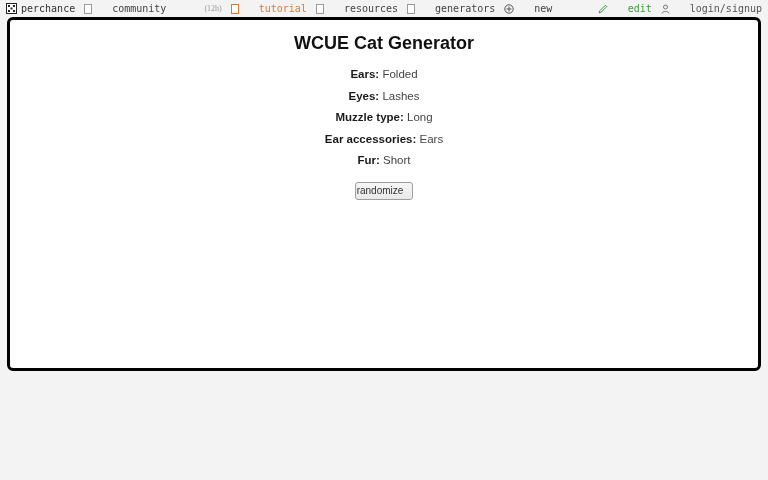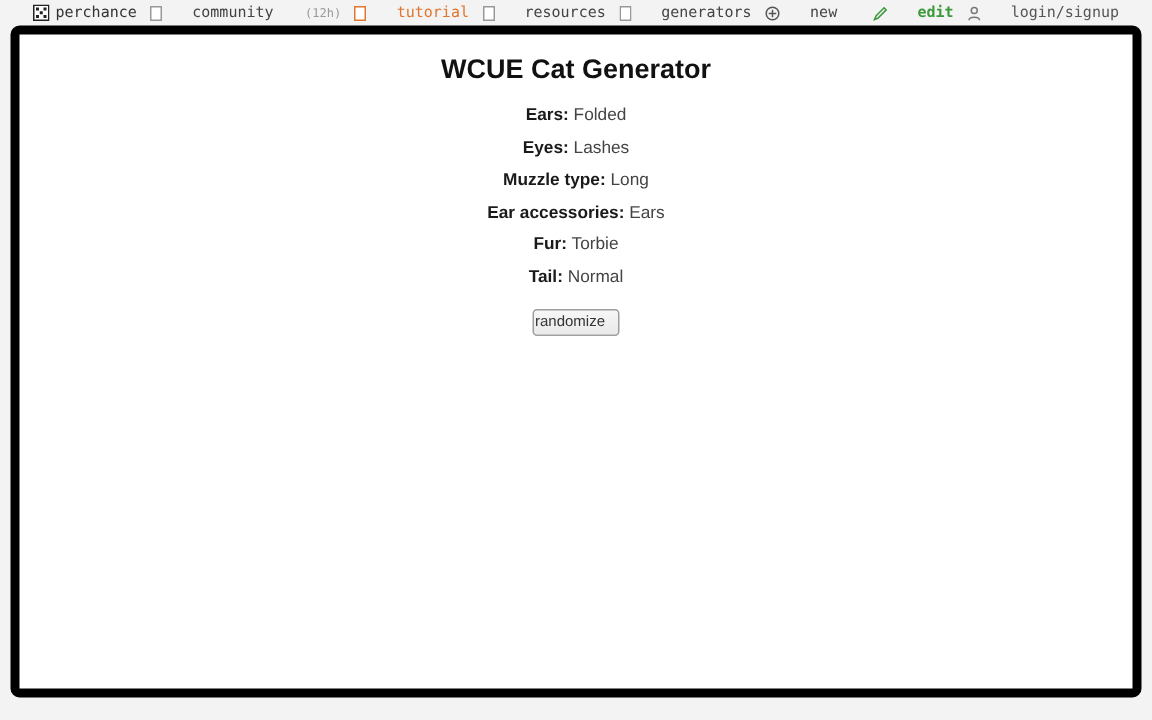--- a/index.html
+++ b/index.html
@@ -9,21 +9,21 @@
     height: 480px;
     background: #f3f3f3;
     font-family: "Liberation Sans", sans-serif;
     overflow: hidden;
   }
   
   .topbar {
     height: 17px;
     display: flex;
     align-items: center;
-    padding: 0 22px;
+    padding: 0 6px;
     font-family: "DejaVu Sans Mono", monospace;
     font-size: 10px;
     color: #444;
     gap: 9px;
     white-space: nowrap;
   }
   .topbar a {
     text-decoration: none;
     color: #444;
     display: inline-flex;
@@ -33,34 +33,35 @@
   }
   .brand {
     display: inline-flex;
     align-items: center;
     gap: 4px;
     color: #333;
   }
   .nav-suffix {
     font-size: 8px;
     color: #999;
-    margin-left: 1px;
+    margin-left: 18px;
+    font-family: Liberation Serif, serif;
   }
   .tutorial-link { color: #e0762f !important; }
-  .edit-link { color: #3c9a3c !important; font-weight: bold; }
+  .edit-link { color: #3c9a3c !important; }
   .login-link { color: #555 !important; justify-content: flex-end; }
   .spacer { flex: 1 1 auto; }
   .icon-svg { display: inline-block; vertical-align: middle; }
 
   
   .panel {
     margin: 0 7px;
-    height: 448px;
+    height: 354px;
     background: #ffffff;
-    border: 6px solid #000000;
+    border: 3px solid #000000;
     border-radius: 6px;
     box-sizing: border-box;
     text-align: center;
   }
   .gen-title {
     margin: 13px 0 0 0;
     font-size: 18px;
     font-weight: bold;
     color: #111;
   }
@@ -180,23 +181,19 @@
     <div class="row">
       <b>Muzzle type:</b>
       <span>Long</span>
     </div>
     <div class="row">
       <b>Ear accessories:</b>
       <span>Ears</span>
     </div>
     <div class="row">
       <b>Fur:</b>
-      <span>Torbie</span>
-    </div>
-    <div class="row">
-      <b>Tail:</b>
-      <span>Normal</span>
+      <span>Short</span>
     </div>
   </div>
 
   <button class="randomize-btn">randomize</button>
 
 </div>
 
 </body></html>

